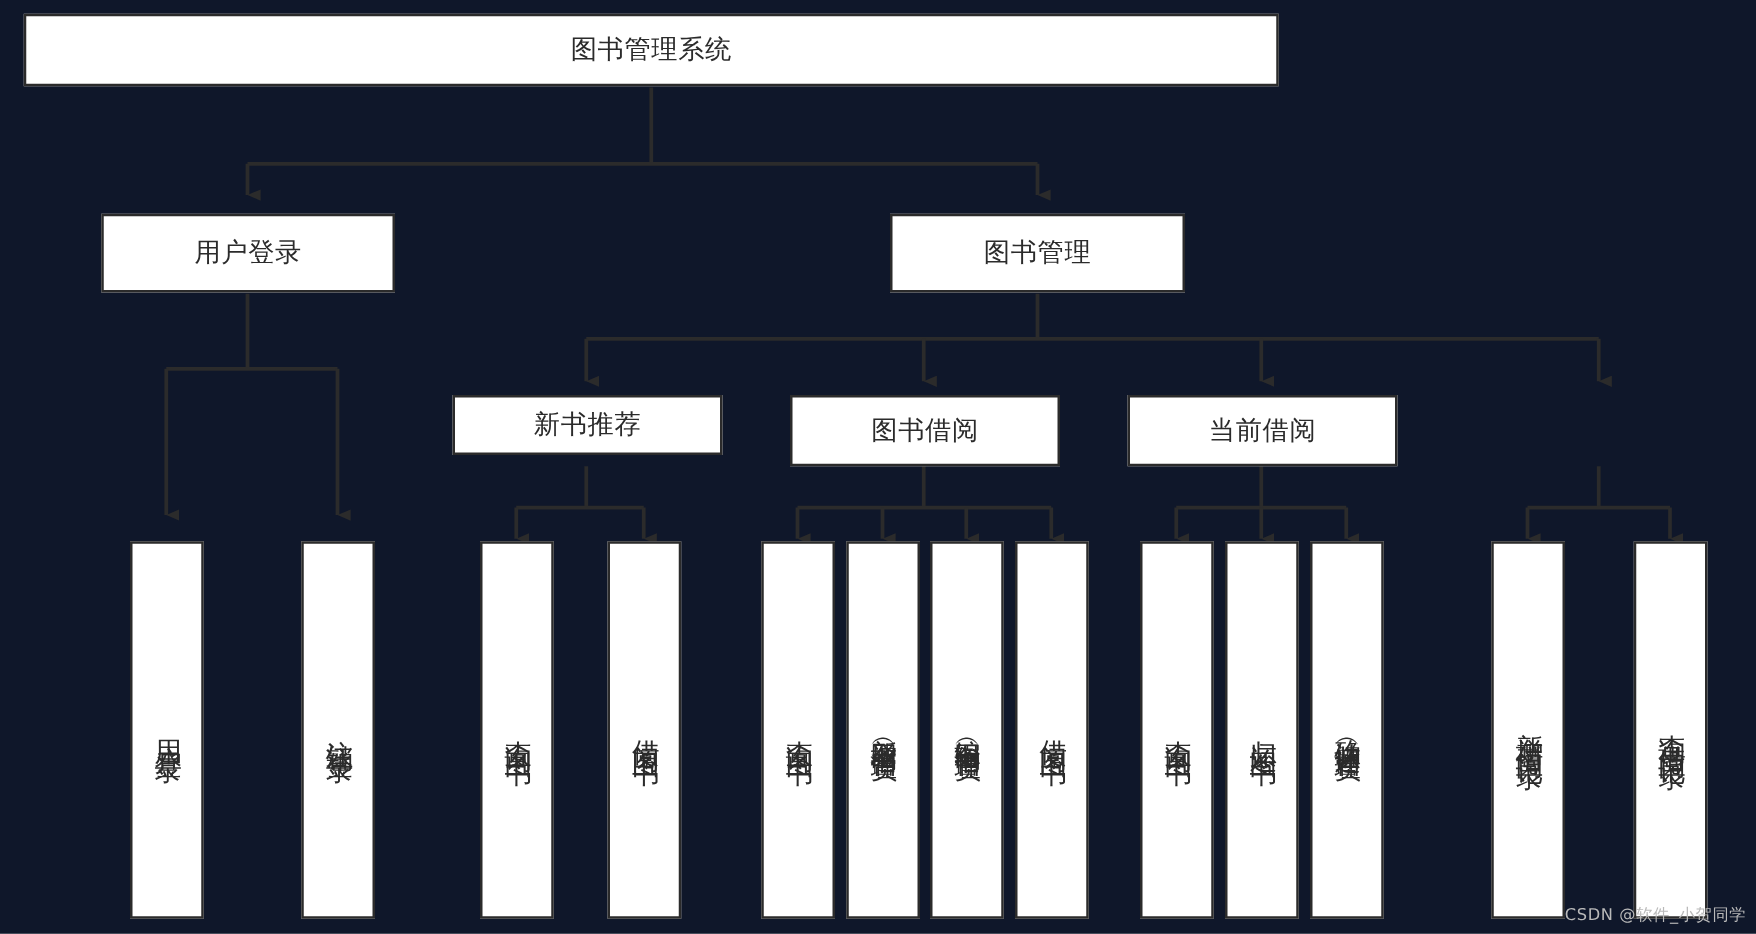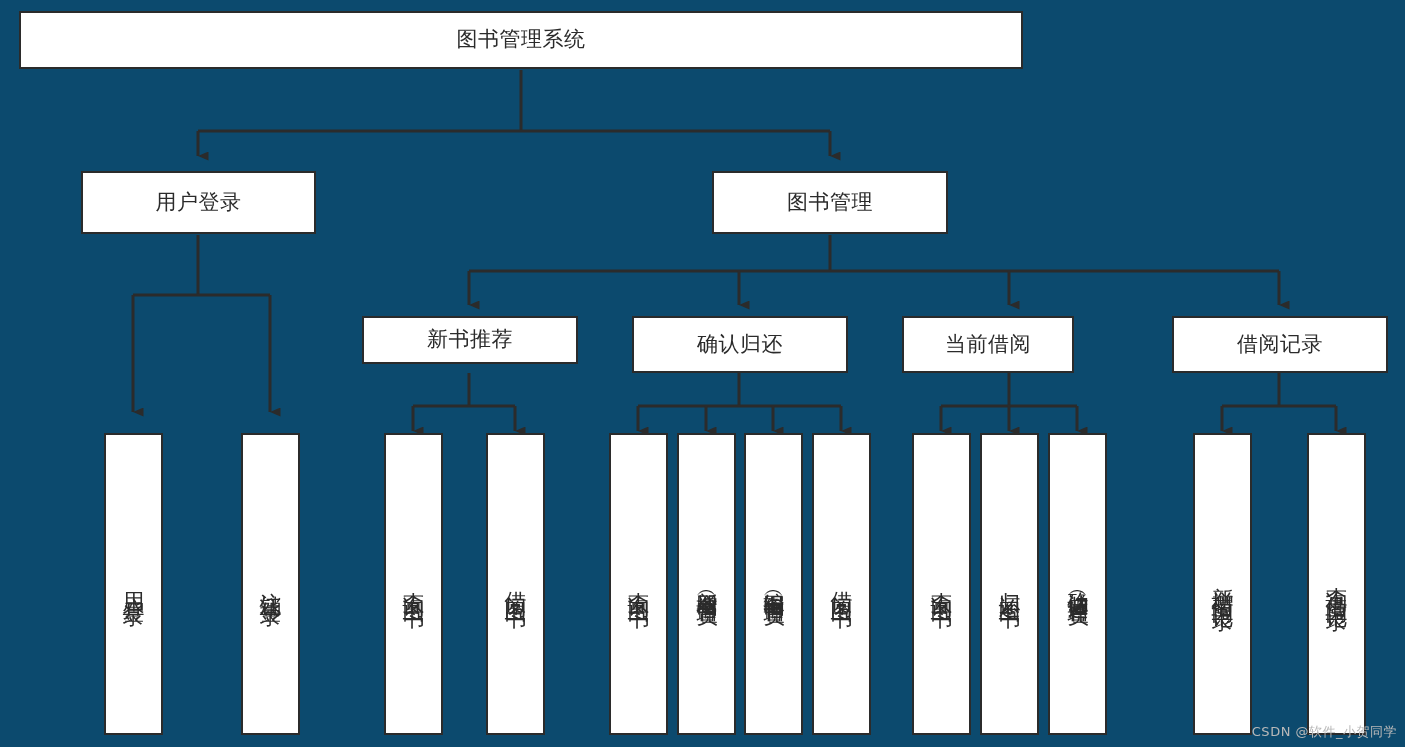--- a/index.html
+++ b/index.html
@@ -10,21 +10,21 @@
   body {
     width: 1405px;
     height: 747px;
     font-family: "DejaVu Sans", "Liberation Sans", sans-serif;
     overflow: hidden;
   }
   #diagram-root {
     position: relative;
     width: 1405px;
     height: 747px;
-    background: #0c4a6e;
+    background: #0f172a;
   }
   svg.connectors {
     position: absolute;
     left: 0;
     top: 0;
     width: 1405px;
     height: 747px;
     pointer-events: none;
   }
   .node {
@@ -135,27 +135,24 @@
     <span class="node-label">用户登录</span>
   </div>
   <div class="node" style="left:712px; top:171px; width:236px; height:63px;">
     <span class="node-label">图书管理</span>
   </div>
 
   <div class="node" style="left:362px; top:316px; width:216px; height:48px;">
     <span class="node-label">新书推荐</span>
   </div>
   <div class="node" style="left:632px; top:316px; width:216px; height:57px;">
-    <span class="node-label">确认归还</span>
+    <span class="node-label">图书借阅</span>
   </div>
-  <div class="node" style="left:902px; top:316px; width:172px; height:57px;">
+  <div class="node" style="left:902px; top:316px; width:216px; height:57px;">
     <span class="node-label">当前借阅</span>
-  </div>
-  <div class="node" style="left:1172px; top:316px; width:216px; height:57px;">
-    <span class="node-label">借阅记录</span>
   </div>
 
   <div class="node vertical" style="left:104px; top:433px; width:59px; height:302px;">
     <span class="node-label">用户登录</span>
   </div>
   <div class="node vertical" style="left:241px; top:433px; width:59px; height:302px;">
     <span class="node-label">注销登录</span>
   </div>
 
   <div class="node vertical" style="left:384px; top:433px; width:59px; height:302px;">

